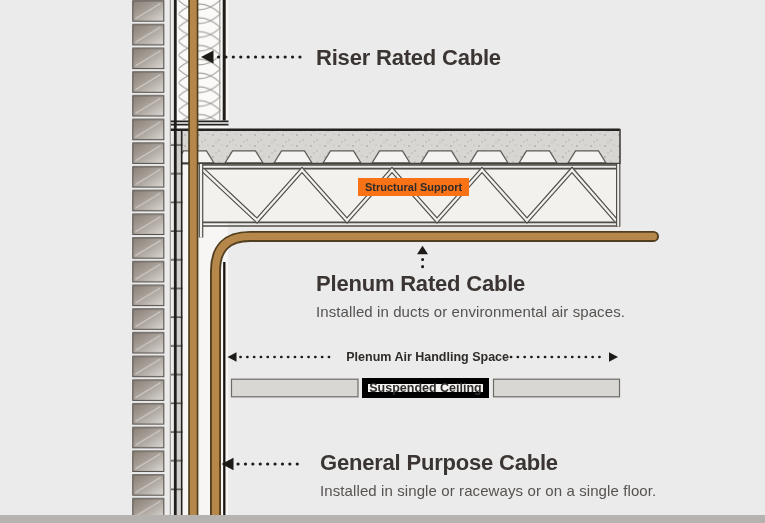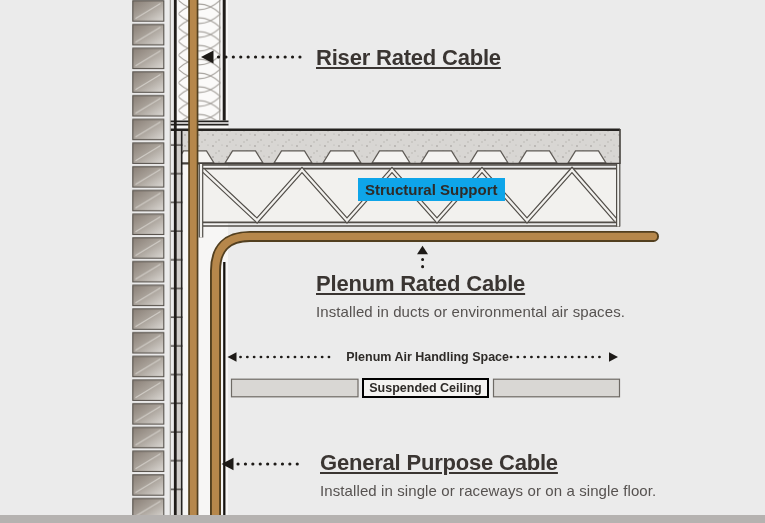--- a/index.html
+++ b/index.html
@@ -8,43 +8,43 @@
     background:#ebebeb;
     position:relative;
     overflow:hidden;
     font-family:"Liberation Sans","DejaVu Sans",sans-serif;
   }
   #stage{position:absolute;inset:0;width:765px;height:523px;}
   svg.diagram{position:absolute;left:0;top:0;}
   .overlay{position:absolute;z-index:5;}
   .cable-title{
     font-size:22px;font-weight:700;color:#3a3532;
-    letter-spacing:-0.2px;line-height:24px;white-space:nowrap;text-decoration:underline;
+    letter-spacing:-0.2px;line-height:24px;white-space:nowrap;
   }
   .cable-desc{
     font-size:15px;color:#565250;line-height:17px;
     margin-top:7px;white-space:nowrap;letter-spacing:0.1px;
   }
   .tag{
     font-weight:700;color:#2e2b28;white-space:nowrap;
   }
   .structural-support{
     left:358px;top:178px;
-    background:#0ea5e9;
+    background:#f97316;
     padding:3px 7px;
-    font-size:15px;
+    font-size:11px;
   }
   .pahs{
     left:337px;top:350px;width:172px;
     text-align:right;font-size:12.5px;
   }
   .ceiling-label{
     left:362px;top:378px;width:127px;height:20px;
     box-sizing:border-box;
-    border:2px solid #000000;
+    border:6px solid #000000;
     background:#f4f3f1;
     display:flex;align-items:center;justify-content:center;
     font-size:12.5px;
   }
   .bottom-band{
     position:absolute;left:0;top:515px;width:765px;height:8px;
     background:#b5b2b0;z-index:9;
   }
 </style>
 </head>

